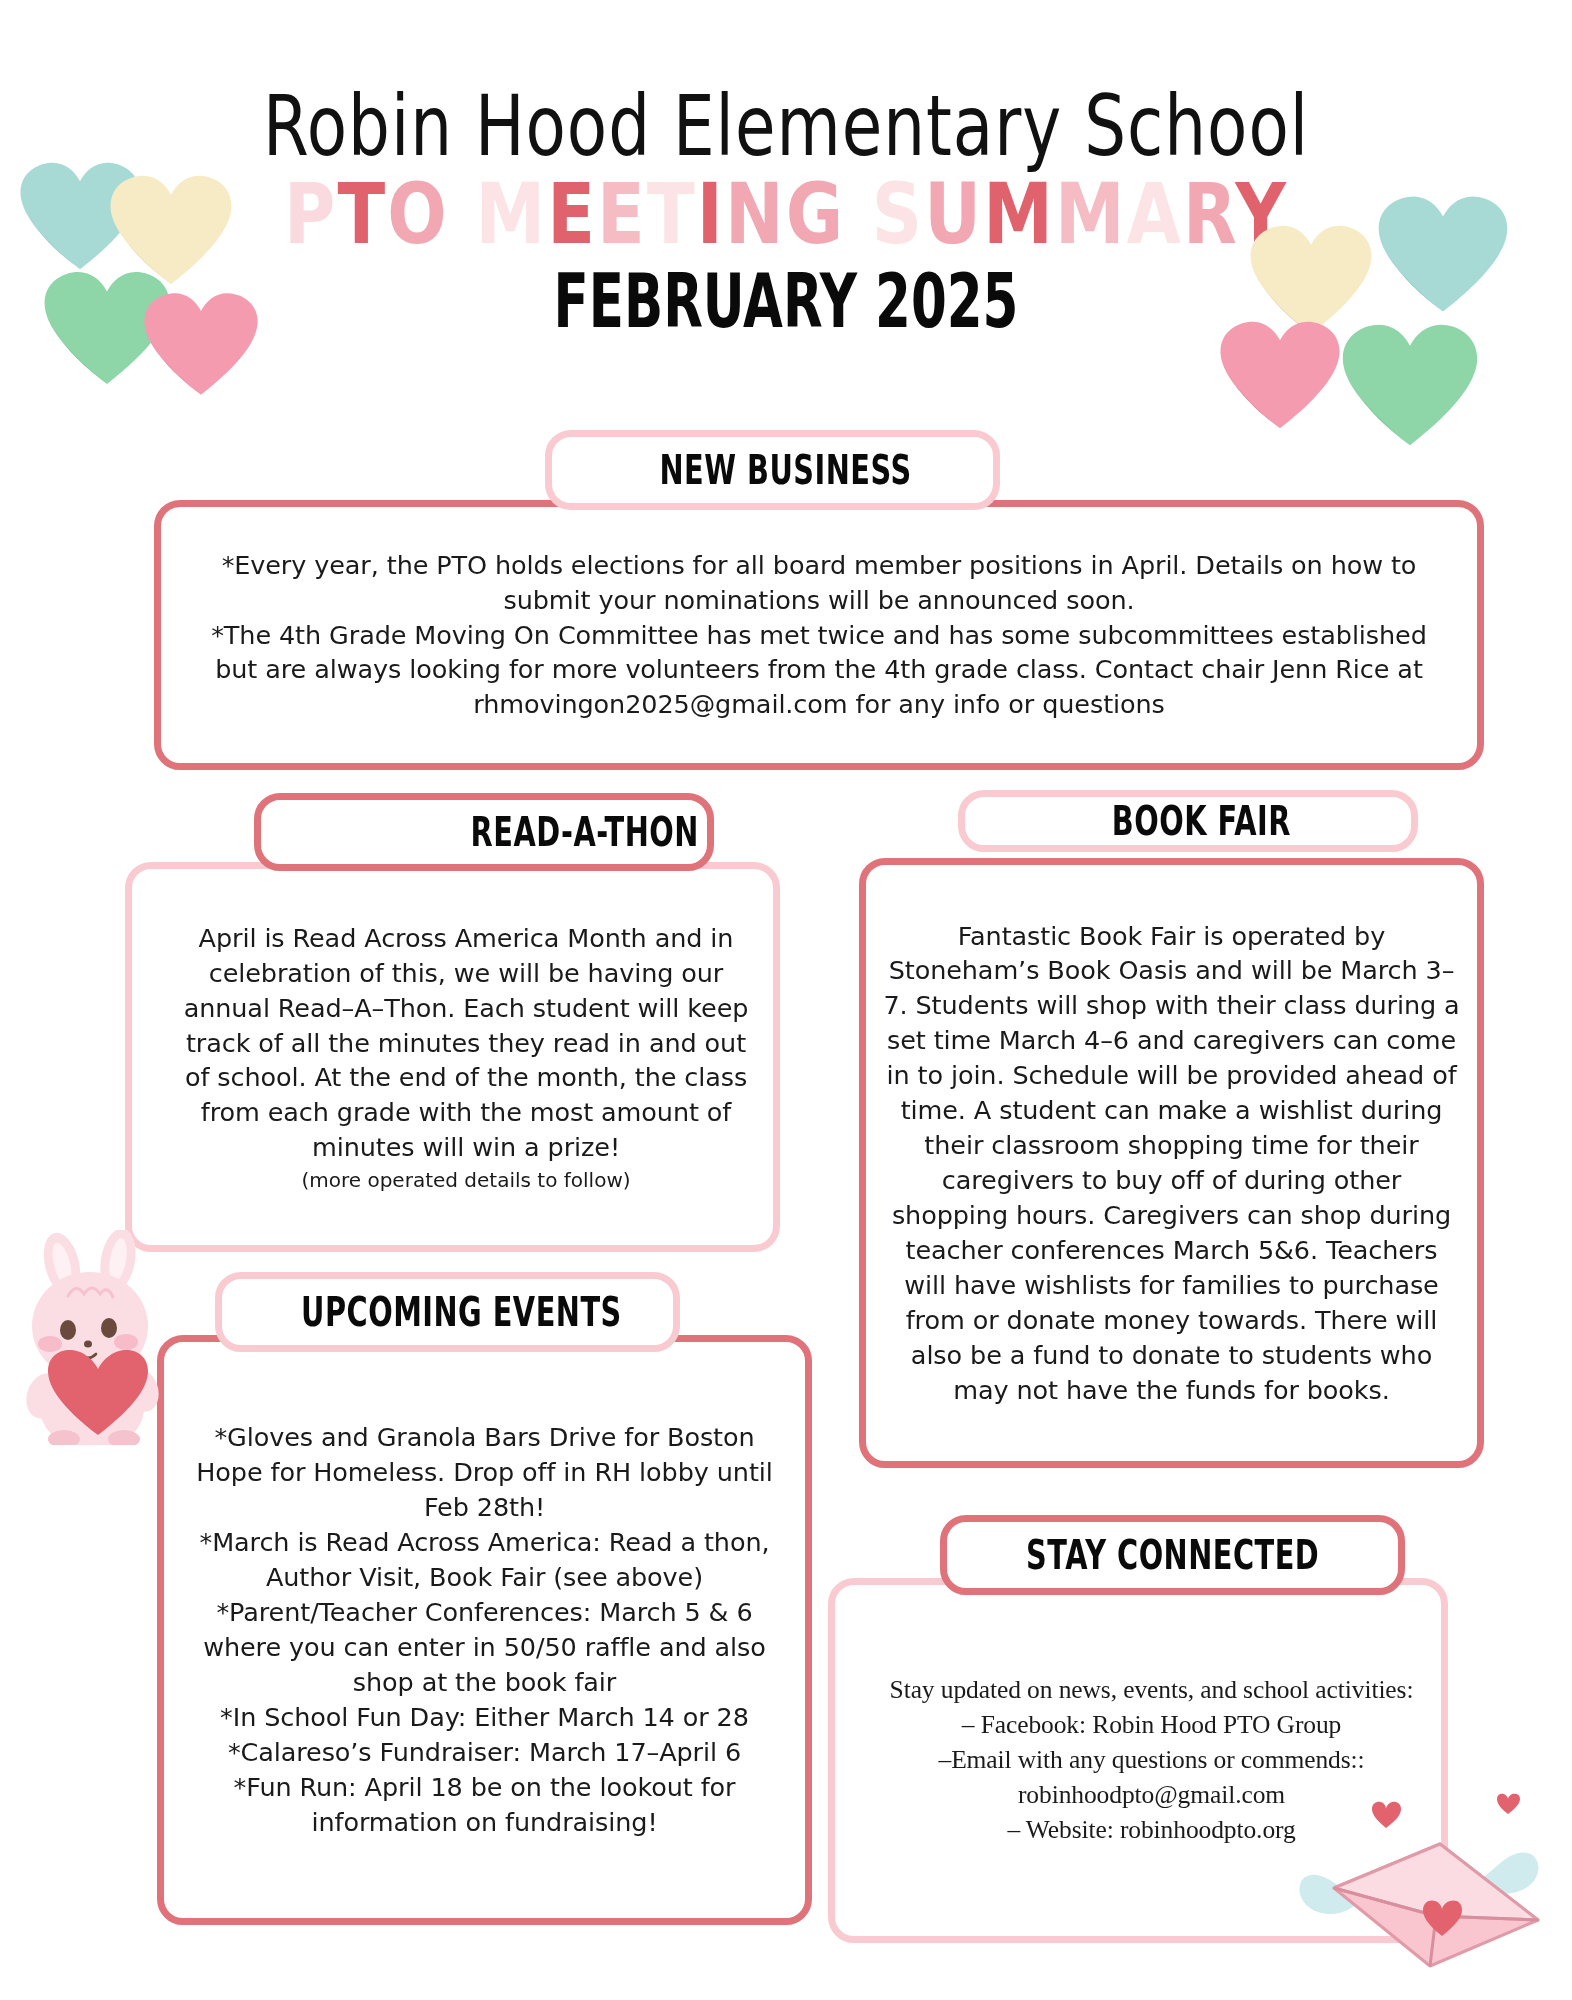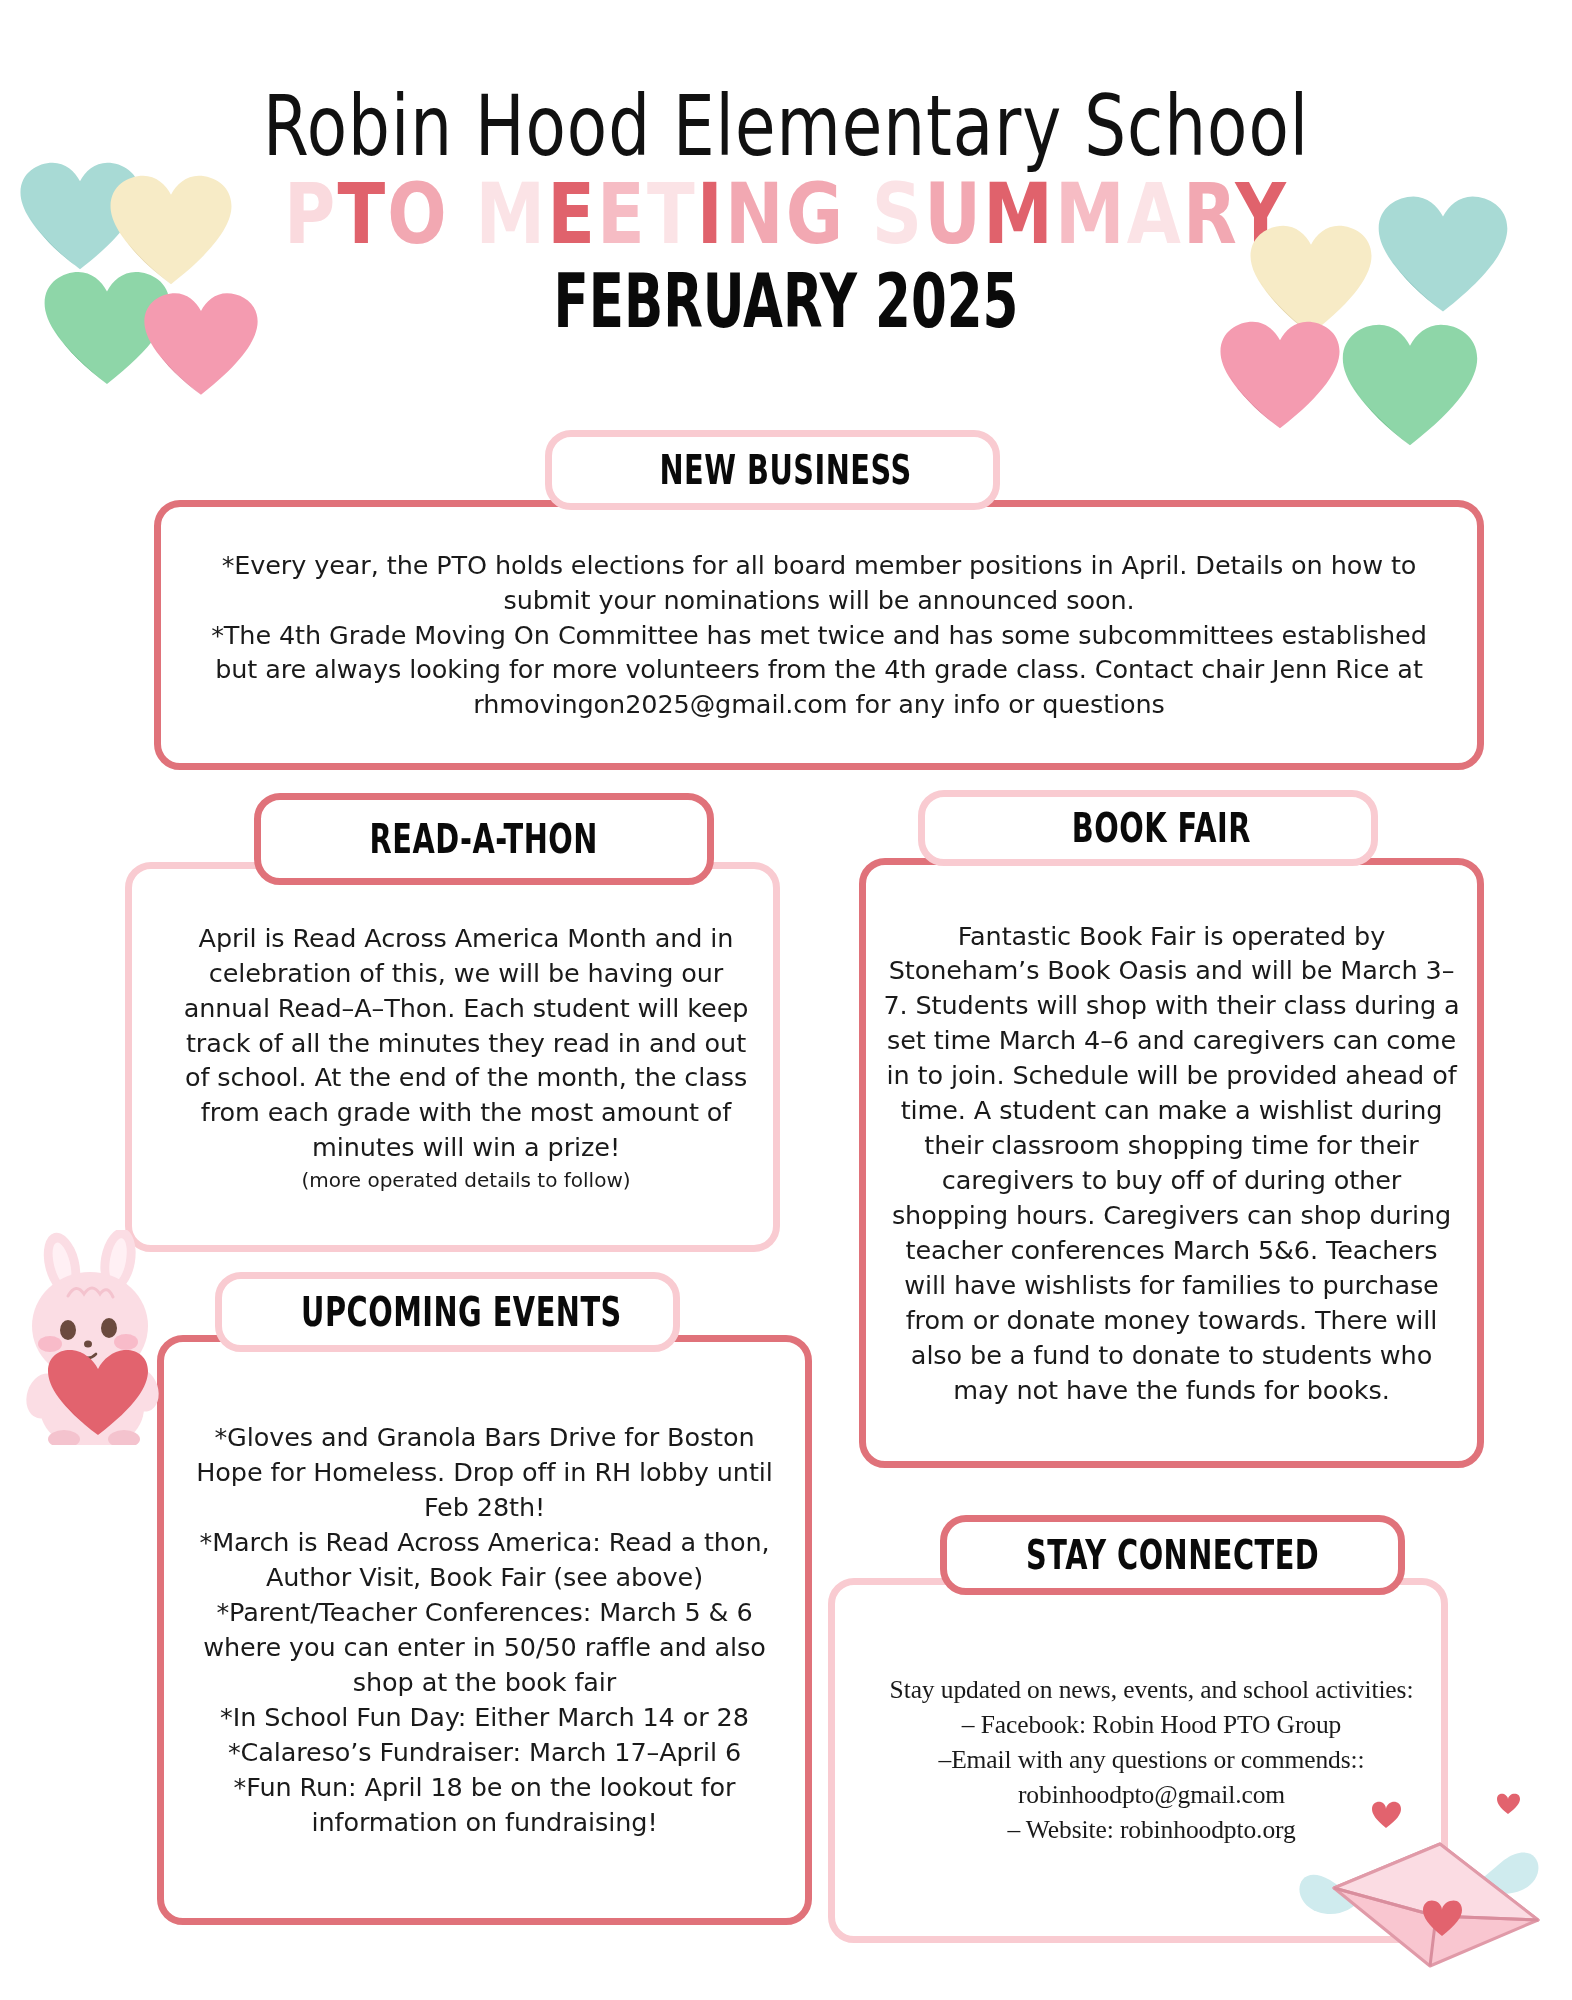--- a/index.html
+++ b/index.html
@@ -175,28 +175,28 @@
 *The 4th Grade Moving On Committee has met twice and has some subcommittees established but are always looking for more volunteers from the 4th grade class. Contact chair Jenn Rice at rhmovingon2025@gmail.com for any info or questions</div>
 </div>
 <div class="badge b-pink-t" style="left:545px; top:430px; width:455px; height:80px;">
   <span class="badge-label">NEW BUSINESS</span>
 </div>
 
 <div class="panel b-pink-t" style="left:125px; top:862px; width:655px; height:390px; display:flex; flex-direction:column; align-items:center; justify-content:center;">
   <div class="panel-text" style="padding:0 18px;">April is Read Across America Month and in celebration of this, we will be having our annual Read–A–Thon. Each student will keep track of all the minutes they read in and out of school. At the end of the month, the class from each grade with the most amount of minutes will win a prize!</div>
   <div class="panel-sub">(more operated details to follow)</div>
 </div>
-<div class="badge b-red-t" style="left:222px; top:793px; width:460px; height:92px;">
+<div class="badge b-red-t" style="left:222px; top:793px; width:460px; height:78px;justify-content:flex-end;">
   <span class="badge-label">READ-A-THON</span>
 </div>
 
 <div class="panel b-red-t" style="left:827px; top:858px; width:625px; height:610px; display:flex; align-items:center; justify-content:center;">
   <div class="panel-text" style="padding:0 16px; white-space:normal;">Fantastic Book Fair is operated by Stoneham’s Book Oasis and will be March 3–7. Students will shop with their class during a set time March 4–6 and caregivers can come in to join. Schedule will be provided ahead of time.  A student can make a wishlist during their classroom shopping time for their caregivers to buy off of during other shopping hours. Caregivers can shop during teacher conferences March 5&amp;6. Teachers will have wishlists for families to purchase from or donate money towards. There will also be a fund to donate to students who may not have the funds for books.</div>
 </div>
-<div class="badge b-pink-t" style="left:918px; top:790px; width:460px; height:76px;">
+<div class="badge b-pink-t" style="left:958px; top:790px; width:460px; height:62px;">
   <span class="badge-label">BOOK FAIR</span>
 </div>
 
 <div class="panel b-red-t" style="left:125px; top:1335px; width:655px; height:590px; display:flex; align-items:center; justify-content:center;">
   <div class="panel-text" style="padding:0 30px;">*Gloves and Granola Bars Drive for Boston Hope for Homeless. Drop off in RH lobby until Feb 28th!
 *March is Read Across America: Read a thon, Author Visit, Book Fair (see above)
 *Parent/Teacher Conferences: March 5 &amp; 6 where you can enter in 50/50 raffle and also shop at the book fair
 *In School Fun Day: Either March 14 or 28
 *Calareso’s Fundraiser: March 17–April 6
 *Fun Run: April 18 be on the lookout for information on fundraising!</div>

